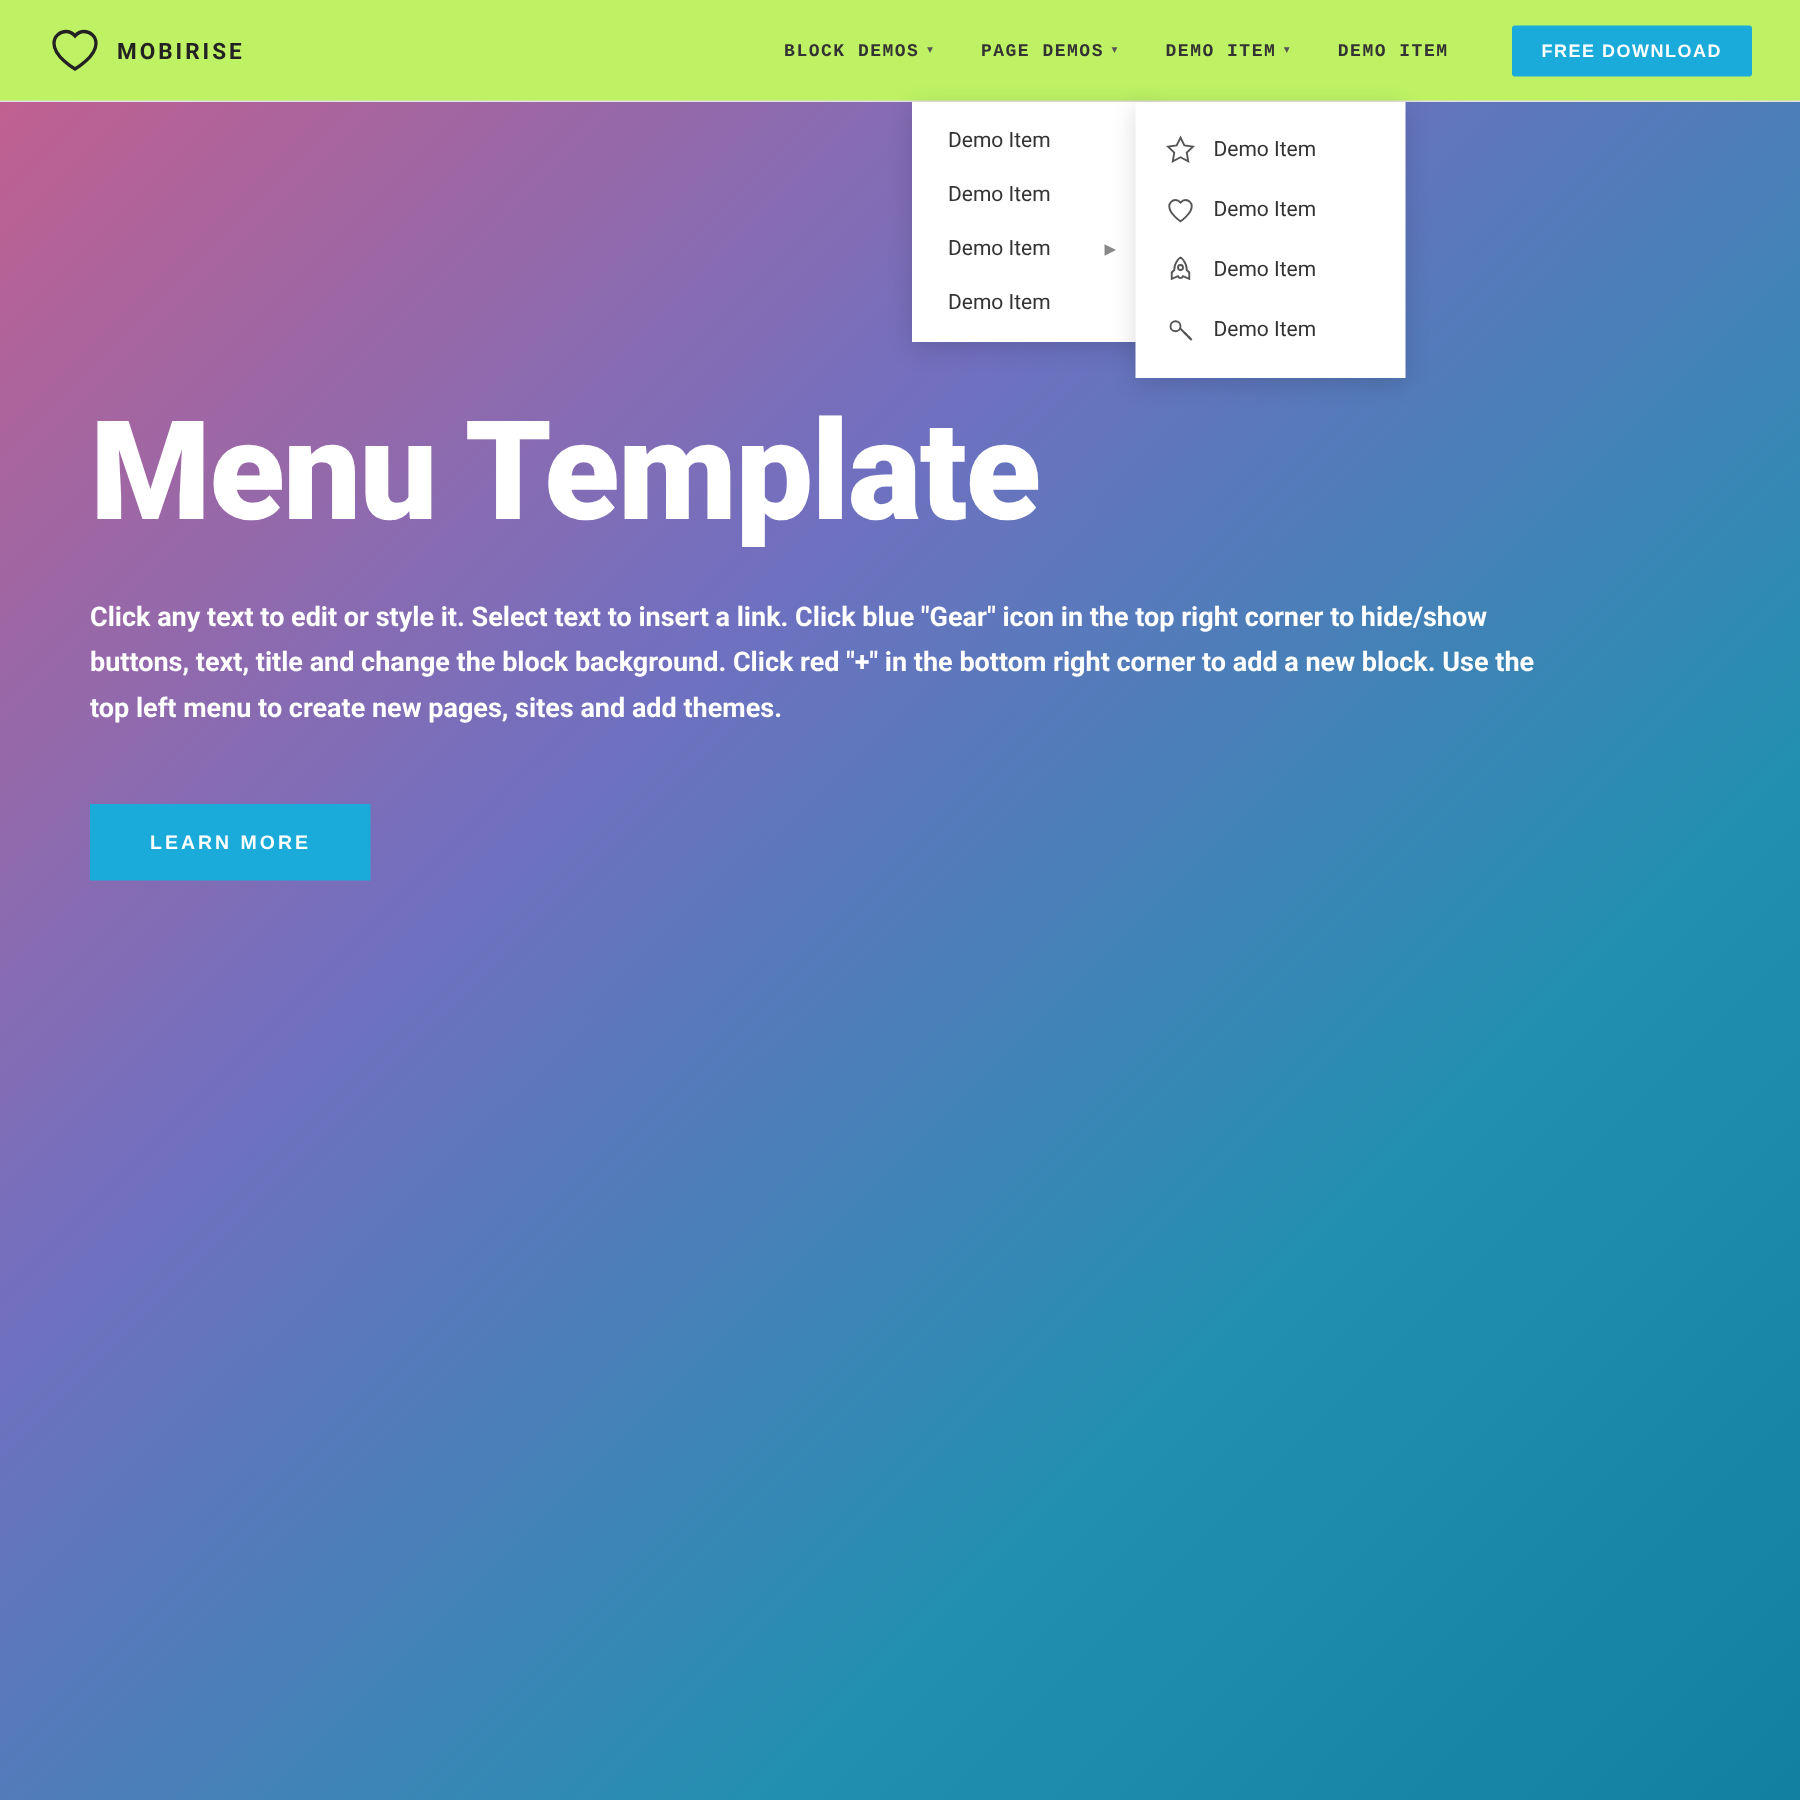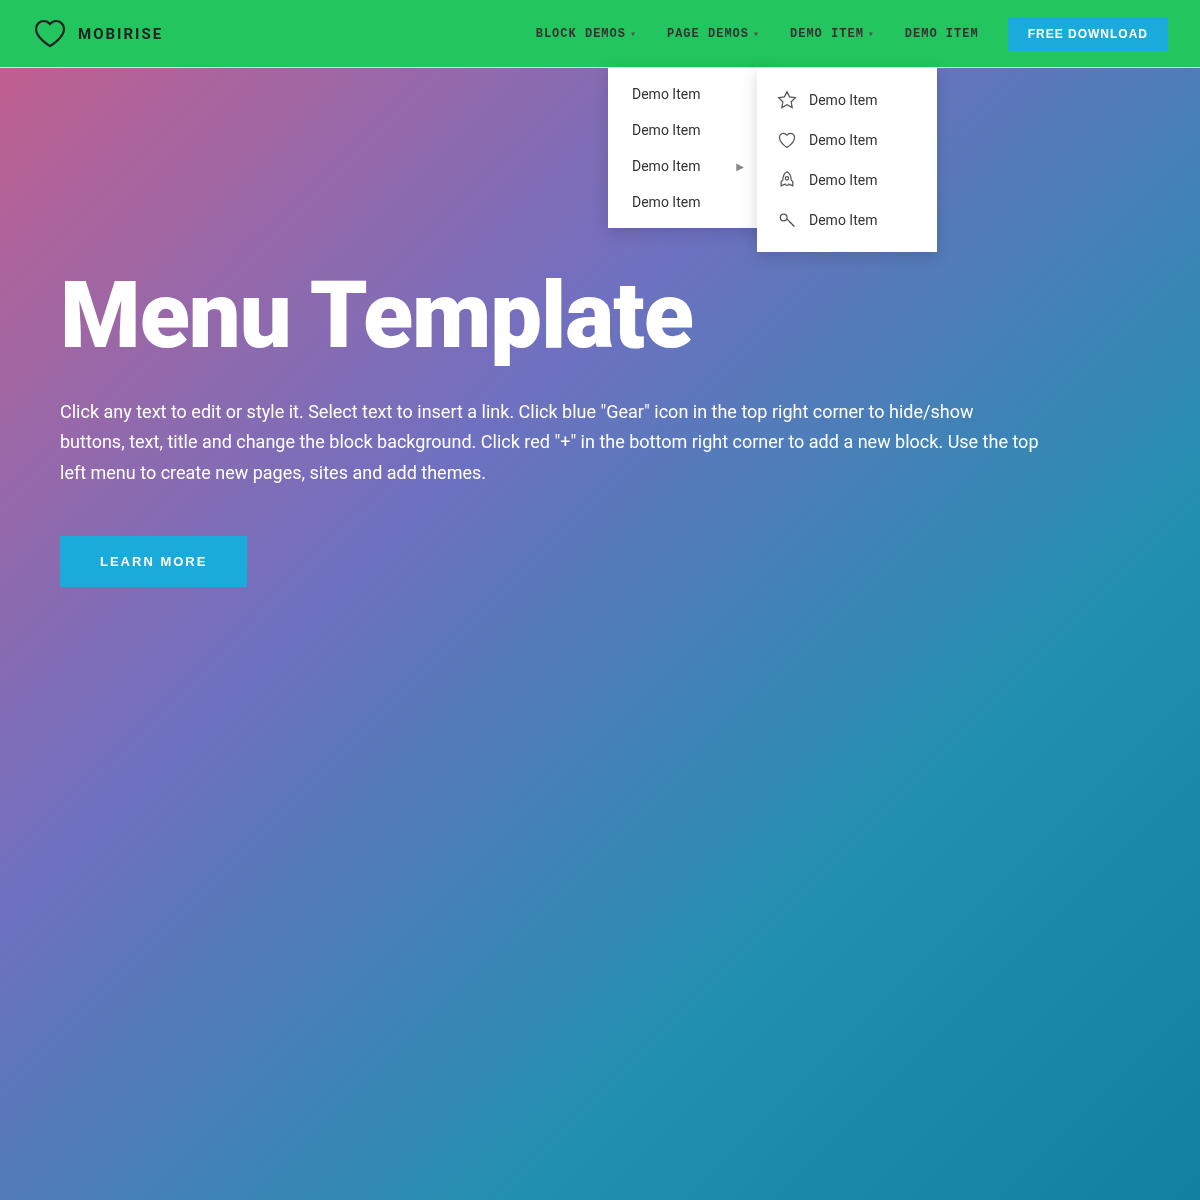--- a/index.html
+++ b/index.html
@@ -6,21 +6,21 @@
 
     body {
       width: 1200px;
       height: 1200px;
       font-family: -apple-system, BlinkMacSystemFont, 'Segoe UI', Roboto, sans-serif;
       overflow: hidden;
     }
 
     
     .navbar {
-      background: #22c55e;
+      background: #bef264;
       height: 68px;
       display: flex;
       align-items: center;
       padding: 0 32px;
       position: relative;
       z-index: 100;
       border-bottom: 1px solid #e0e0e0;
     }
 
     .navbar-brand {
@@ -74,21 +74,21 @@
     .btn-free-download {
       background: #1aabdb;
       color: #fff;
       font-size: 12px;
       font-weight: 700;
       letter-spacing: 1px;
       padding: 10px 20px;
       border: none;
       cursor: pointer;
       text-transform: uppercase;
-      margin-left: 11px;
+      margin-left: 24px;
       border-radius: 2px;
     }
 
     
     .dropdown-menu-1 {
       position: absolute;
       top: 68px;
       left: 608px;
       background: #fff;
       min-width: 160px;
@@ -168,21 +168,21 @@
       margin-top: 120px;
       letter-spacing: -1px;
     }
 
     .hero-description {
       font-size: 18px;
       color: #fff;
       line-height: 1.7;
       max-width: 980px;
       margin-bottom: 48px;
-      font-weight: 400;
+      font-weight: 700;
     }
 
     .hero-buttons {
       display: flex;
     }
 
     .btn-learn-more {
       background: #1aabdb;
       color: #fff;
       font-size: 13px;

